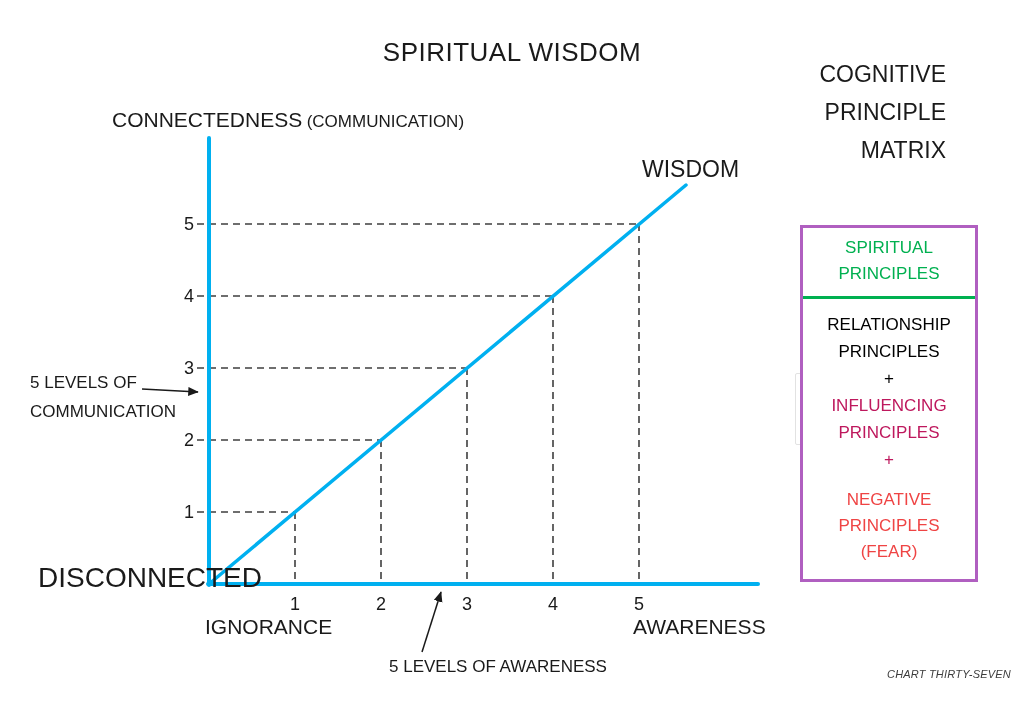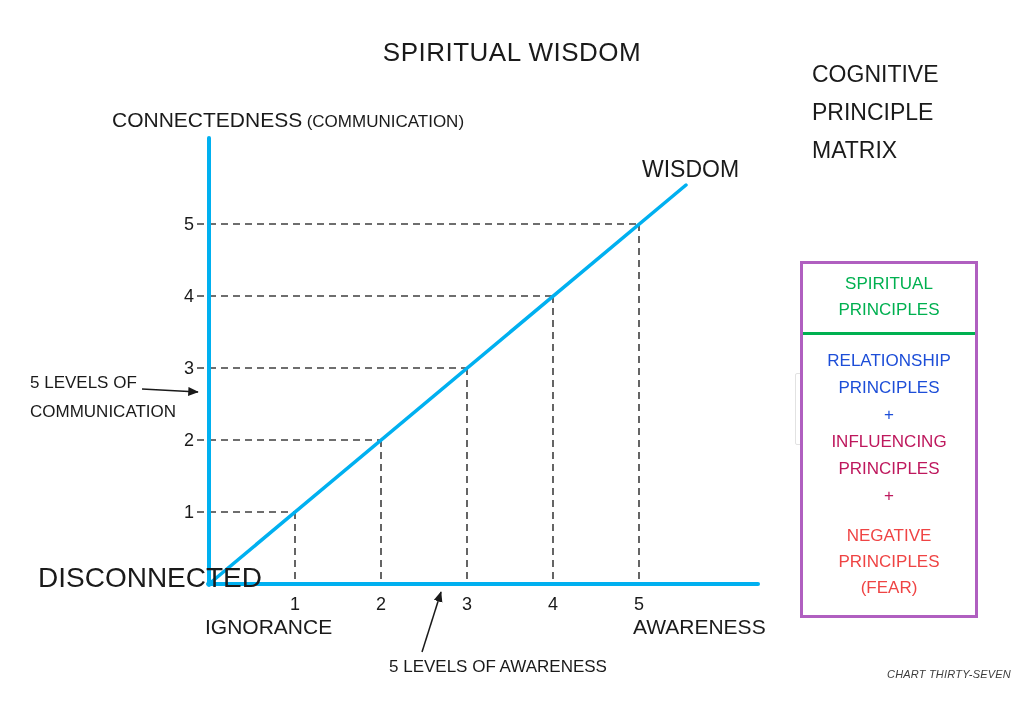--- a/index.html
+++ b/index.html
@@ -18,27 +18,27 @@
   .ignorance { left:205px; top:615px; font-size:21px; }
   .awareness { left:633px; top:615px; font-size:21px; }
 
   .tick { font-size:18px; line-height:24px; }
   .ytick { left:166px; width:28px; text-align:right; }
   .xtick { width:24px; text-align:center; top:592px; }
 
   .ann-comm { left:30px; top:368px; font-size:17px; line-height:29px; }
   .ann-aware { left:389px; top:657px; font-size:17px; }
 
-  .cpm-heading { left:812px; top:55px; width:180px; text-align:left; font-size:23px; line-height:38px; }
+  .cpm-heading { left:766px; top:55px; width:180px; text-align:right; font-size:23px; line-height:38px; }
 
   .pbox { left:800px; top:225px; width:178px; height:357px; border:3px solid #B05FC0;
-          text-align:center; font-size:17px; background:#ffffff;margin-top:36px; }
+          text-align:center; font-size:17px; background:#ffffff; }
   .pbox .sec1 { color:#00B050; padding-top:7px; line-height:26px; }
   .pbox .divider { height:3px; background:#00B050; margin-top:9px; }
-  .pbox .sec2 { color:#1d4ed8; padding-top:12px; line-height:27px; }
+  .pbox .sec2 { color:#000000; padding-top:12px; line-height:27px; }
   .pbox .sec3 { color:#be185d; line-height:27px; }
   .pbox .sec4 { color:#ef4444; padding-top:14px; line-height:26px; }
 
   .artifact { left:795px; top:373px; width:16px; height:72px; border:1px solid #e2e2e2; border-radius:2px; }
 
   .footer-note { left:887px; top:668px; font-size:11px; font-style:italic; color:#3c3c3c; letter-spacing:0.2px; }
 </style>
 </head>
 <body>
 

